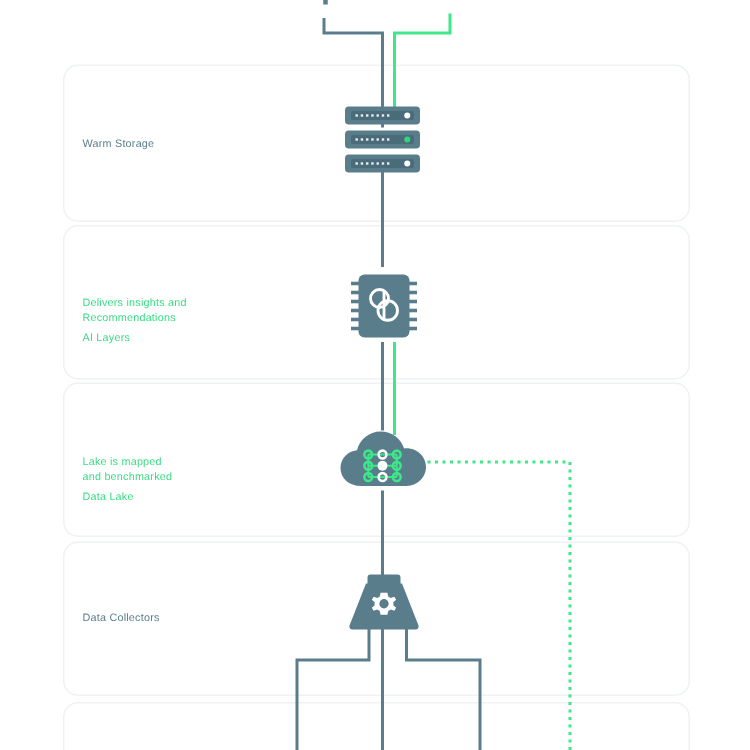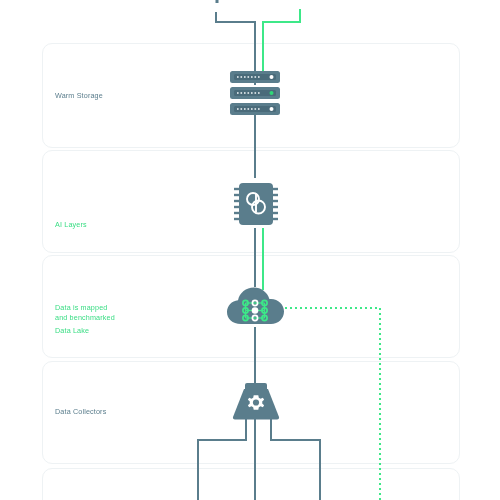--- a/index.html
+++ b/index.html
@@ -50,23 +50,25 @@
 
   <div class="card" style="left:42px;top:43px;width:418px;height:105px;"></div>
   <div class="card" style="left:42px;top:150px;width:418px;height:103px;"></div>
   <div class="card" style="left:42px;top:255px;width:418px;height:103px;"></div>
   <div class="card" style="left:42px;top:361px;width:418px;height:103px;"></div>
   <div class="card" style="left:42px;top:468px;width:418px;height:60px;"></div>
 
   <div class="card-title t-dark" style="left:55px;top:91px;">Warm Storage</div>
 
   <div class="card-title t-green" style="left:55px;top:185px;">AI Layers</div>
+  <div class="card-label sub-green" style="left:55px;top:197px;">Delivers insights and
+Recommendations</div>
 
   <div class="card-title t-green" style="left:55px;top:291px;text-align:center;">Data Lake</div>
-  <div class="card-label sub-green" style="left:55px;top:303px;">Data is mapped
+  <div class="card-label sub-green" style="left:55px;top:303px;">Lake is mapped
 and benchmarked</div>
 
   <div class="card-title t-dark" style="left:55px;top:407px;">Data Collectors</div>
 
   <svg id="wires" viewBox="0 0 500 500" xmlns="http://www.w3.org/2000/svg">
     <g fill="none" stroke-linecap="butt" stroke-linejoin="miter">
 
       <path stroke="#5a7d8c" stroke-width="2" d="M216,12 L216,22 L255,22 L255,85"></path>
 
       <path stroke="#3de888" stroke-width="2" d="M300,9 L300,22 L263,22 L263,82"></path>

